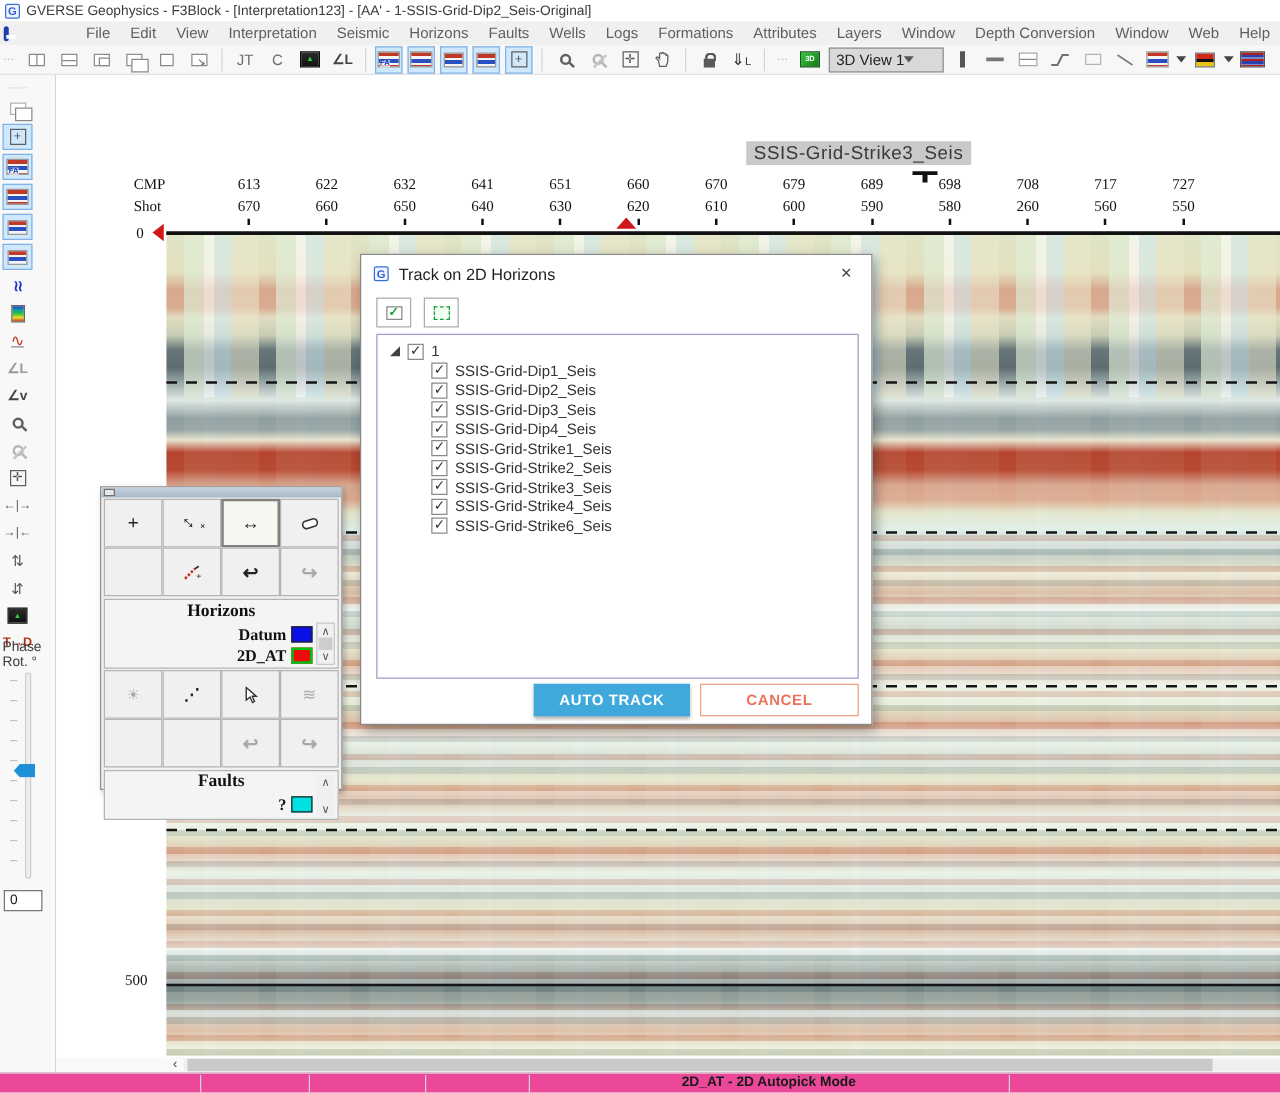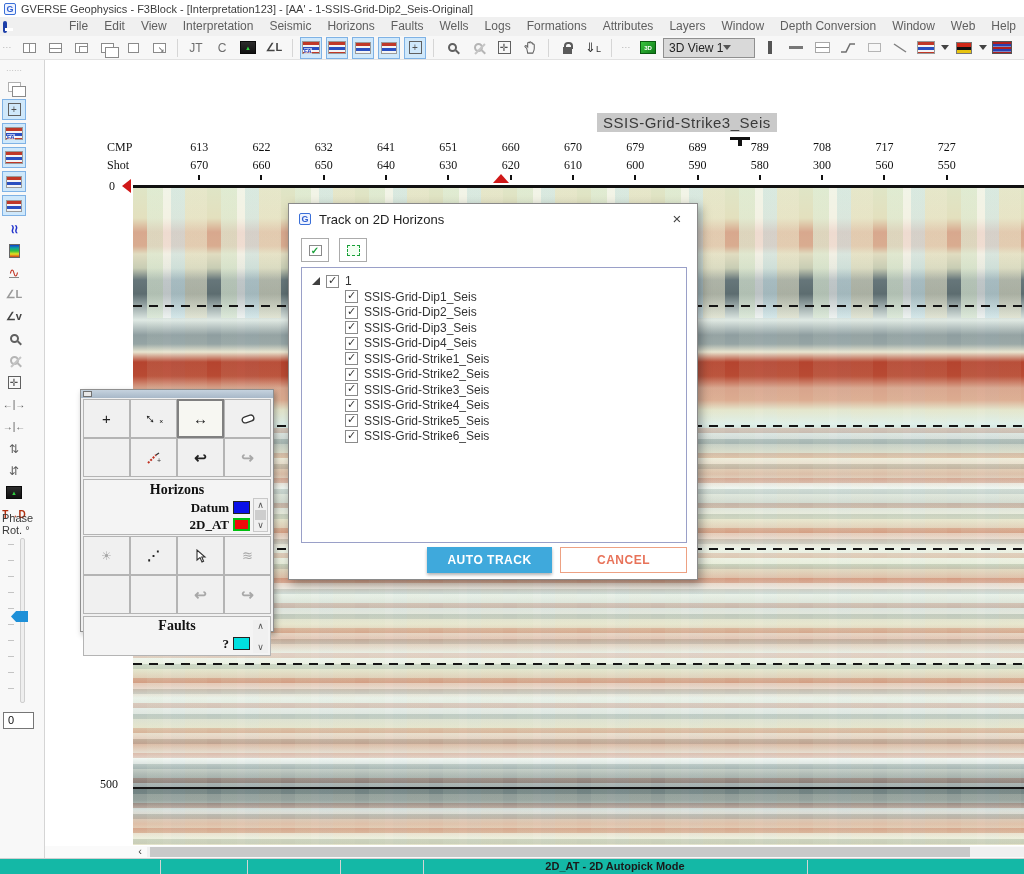--- a/index.html
+++ b/index.html
@@ -182,21 +182,21 @@
     font-size:9px; color:#555; display:flex; flex-direction:column; align-items:center;
     justify-content:space-between; padding:1px 0;}
   .pthumb { width:11px; height:14px; background:#cdcdcd; }
 
   
   #hscroll { left:45px; top:846px; width:979px; height:12px; background:#fafafa; }
   #hscroll .larr { position:absolute; left:88px; top:0; width:14px; height:12px; color:#444;
     font-size:11px; text-align:center; line-height:11px;}
   #hscroll .track { position:absolute; left:102px; top:1px; width:877px; height:10px; background:#f0f0f0;}
   #hscroll .thumb { position:absolute; left:105px; top:1px; width:820px; height:10px; background:#c9c9c9;}
-  #statusbar { left:0; top:858px; width:1024px; height:16px; background:#14b8a6;
+  #statusbar { left:0; top:858px; width:1024px; height:16px; background:#ec4899;
     border-top:1px solid #d0d0d0; font-size:11px; color:#1a1a1a; }
   .st-div { position:absolute; top:1px; width:1px; height:15px; background:#d4d4d4; }
   #status-mode { position:absolute; left:423px; width:384px; text-align:center; top:1px;
     font-weight:bold; }
 </style>
 </head>
 <body>
 
 <div class="abs" id="titlebar">
   <span class="glogo">G</span>
@@ -431,37 +431,37 @@
     <div class="axis-row" style="left:123px;top:80px">
         <span class="axis-cell">613</span>
         <span class="axis-cell">622</span>
         <span class="axis-cell">632</span>
         <span class="axis-cell">641</span>
         <span class="axis-cell">651</span>
         <span class="axis-cell">660</span>
         <span class="axis-cell">670</span>
         <span class="axis-cell">679</span>
         <span class="axis-cell">689</span>
-        <span class="axis-cell">789</span>
+        <span class="axis-cell">698</span>
         <span class="axis-cell">708</span>
         <span class="axis-cell">717</span>
         <span class="axis-cell">727</span>
       </div>
     <div class="axis-row" style="left:123px;top:98px">
         <span class="axis-cell">670</span>
         <span class="axis-cell">660</span>
         <span class="axis-cell">650</span>
         <span class="axis-cell">640</span>
         <span class="axis-cell">630</span>
         <span class="axis-cell">620</span>
         <span class="axis-cell">610</span>
         <span class="axis-cell">600</span>
         <span class="axis-cell">590</span>
         <span class="axis-cell">580</span>
-        <span class="axis-cell">300</span>
+        <span class="axis-cell">260</span>
         <span class="axis-cell">560</span>
         <span class="axis-cell">550</span>
       </div>
     <div class="axis-row" style="left:123px;top:115px">
         <span class="tick-cell">
           <span class="tick-mark"></span>
         </span>
         <span class="tick-cell">
           <span class="tick-mark"></span>
         </span>
@@ -653,24 +653,20 @@
         <div class="tree-item">
         <span class="cb"></span>
         <span>SSIS-Grid-Strike3_Seis</span>
       </div>
         <div class="tree-item">
         <span class="cb"></span>
         <span>SSIS-Grid-Strike4_Seis</span>
       </div>
         <div class="tree-item">
         <span class="cb"></span>
-        <span>SSIS-Grid-Strike5_Seis</span>
-      </div>
-        <div class="tree-item">
-        <span class="cb"></span>
         <span>SSIS-Grid-Strike6_Seis</span>
       </div>
       </div>
   </div>
   <div id="dlg-buttons">
     <button id="autotrack-btn" style="background: rgb(63, 169, 220);">AUTO TRACK</button>
     <button id="cancel-btn" style="color: rgb(232, 115, 90); border: 1px solid rgb(237, 161, 131);">CANCEL</button>
   </div>
 </div>
 

